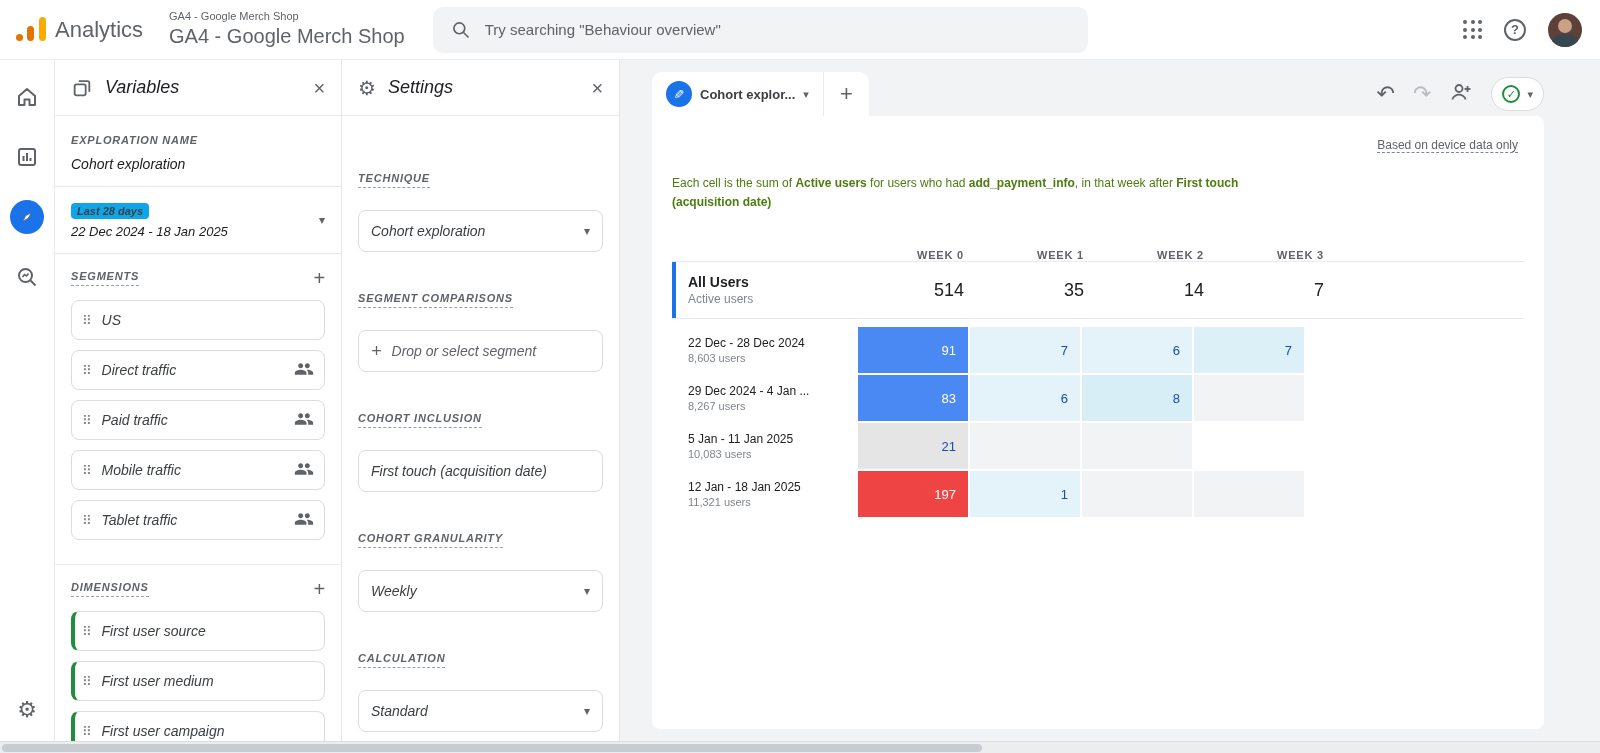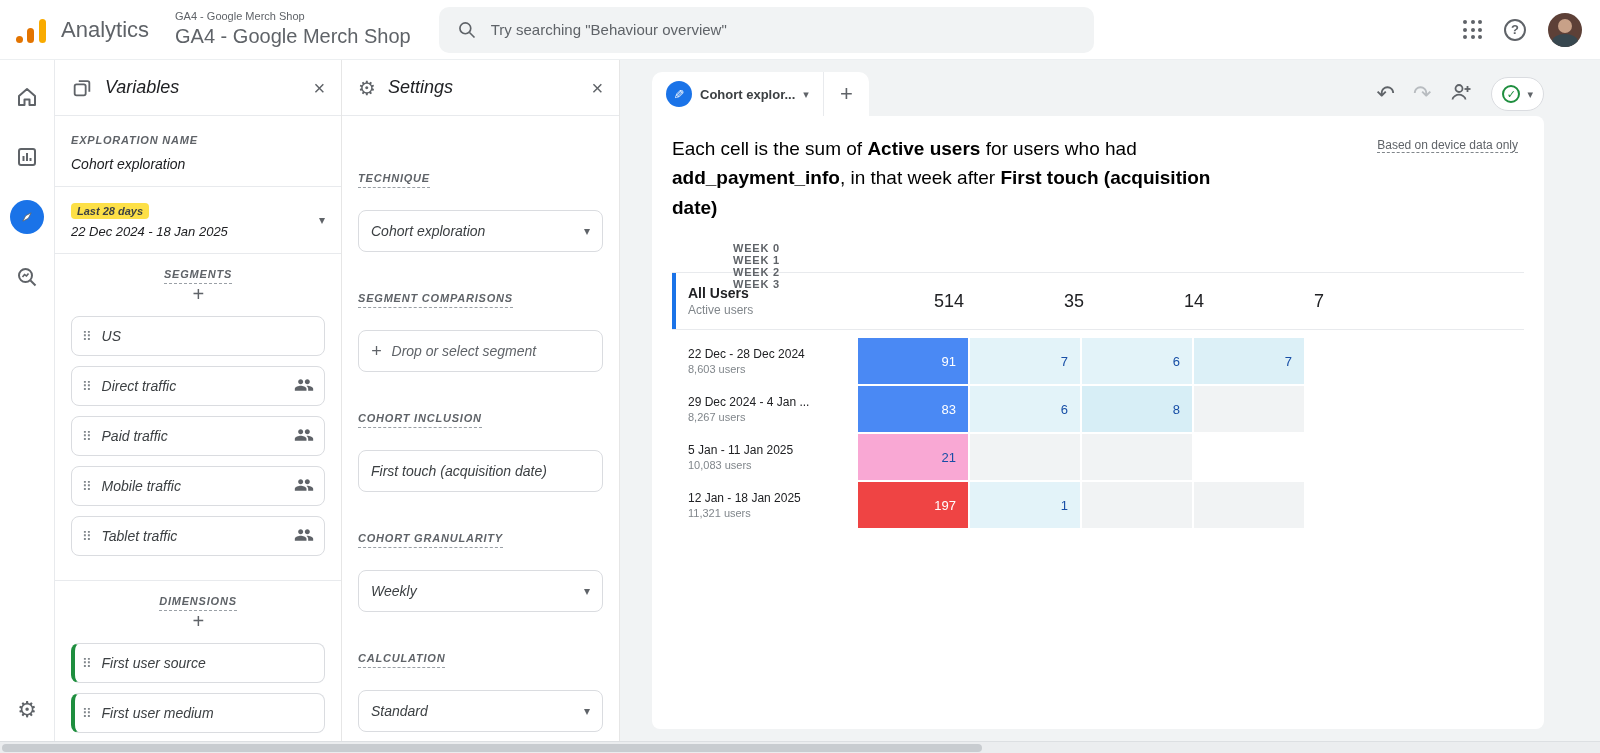--- a/index.html
+++ b/index.html
@@ -1,21 +1,21 @@
 <!DOCTYPE html>
 <html><head>
 <meta charset="utf-8">
 <style>
   * { margin:0; padding:0; box-sizing:border-box; }
   html,body { width:1600px; height:753px; overflow:hidden; background:#fff;
     font-family:"Liberation Sans","DejaVu Sans",sans-serif; color:#202124; }
 
   
   .topbar { height:60px; display:flex; align-items:center; background:#fff; border-bottom:1px solid #eceff1; }
-  .logo-area { display:flex; align-items:flex-end; gap:15px; margin-left:16px; }
+  .logo-area { display:flex; align-items:flex-start; gap:9px; margin-left:16px; }
   .ga-logo { position:relative; width:30px; height:24px; }
   .ga-logo .bar-tall { position:absolute; right:0; bottom:0; width:7px; height:24px; border-radius:3.5px; background:#f9ab00; }
   .ga-logo .bar-mid  { position:absolute; left:11px; bottom:0; width:7px; height:15px; border-radius:3.5px; background:#e37400; }
   .ga-logo .dot      { position:absolute; left:0; bottom:0; width:7px; height:7px; border-radius:50%; background:#e37400; }
   .app-name { font-size:22px; color:#5f6368; }
   .property { display:flex; flex-direction:column; margin-left:26px; line-height:1.25; cursor:pointer; }
   .prop-small { font-size:11px; color:#5f6368; }
   .prop-big { font-size:20px; color:#5f6368; }
   .searchbar { margin-left:28px; width:655px; height:46px; background:#f1f3f4; border-radius:10px;
     display:flex; align-items:center; padding:0 18px; gap:14px; }
@@ -51,24 +51,24 @@
   .panel-title { font-size:18px; color:#202124; }
   .panel-close { margin-left:auto; font-size:20px; color:#5f6368; cursor:pointer; line-height:1; }
   .sec-label { font-size:11px; letter-spacing:.8px; color:#5f6368; font-weight:bold; }
   .dashed { display:inline-block; border-bottom:1px dashed #9aa0a6; padding-bottom:3px; }
 
   
   .vsection { padding:14px 16px; border-bottom:1px solid #e8eaed; }
   .vsection.last { border-bottom:none; }
   .expl-name { font-size:14px; color:#202124; margin-top:8px; }
   .date-section { position:relative; cursor:pointer; }
-  .date-chip { display:inline-block; background:#fde047; border-radius:4px; padding:2px 6px; font-size:11px; font-weight:bold; color:#3c4043; }
+  .date-chip { display:inline-block; background:#0ea5e9; border-radius:4px; padding:2px 6px; font-size:11px; font-weight:bold; color:#3c4043; }
   .date-range { font-size:13px; color:#202124; margin-top:5px; }
   .date-caret { position:absolute; right:16px; top:50%; transform:translateY(-50%); color:#5f6368; font-size:12px; }
-  .list-head { display:flex; align-items:center; justify-content:space-between; margin-bottom:12px;flex-direction:column; }
+  .list-head { display:flex; align-items:center; justify-content:space-between; margin-bottom:12px; }
   .plus-btn { font-size:20px; color:#5f6368; cursor:pointer; line-height:1; }
   .chip { height:40px; border:1px solid #dadce0; border-radius:8px; display:flex; align-items:center;
     gap:10px; padding:0 10px; margin-bottom:10px; font-size:14px; color:#3c4043; background:#fff; cursor:grab; }
   .chip.dim { border-left:4px solid #1e8e3e; padding-left:7px; }
   .drag { font-size:13px; color:#80868b; }
   .chip .people { margin-left:auto; }
   .people svg { fill:#5f6368; }
 
   
   .settings-content { padding:16px; }
@@ -98,25 +98,25 @@
   .approve-pill { height:34px; border:1px solid #dadce0; border-radius:17px; background:#fff; display:flex;
     align-items:center; gap:7px; padding:0 10px; cursor:pointer; }
   .check-circle { width:18px; height:18px; border-radius:50%; border:2px solid #1e8e3e; color:#1e8e3e;
     font-size:11px; font-weight:bold; display:flex; align-items:center; justify-content:center; }
   .approve-pill .caret { color:#5f6368; font-size:11px; }
 
   .card { flex:1; margin:0 56px 24px 32px; background:#fff; border-radius:0 8px 8px 8px; position:relative;
     padding:18px 20px; overflow:hidden; }
   .notice { position:absolute; top:22px; right:26px; font-size:12px; color:#5f6368;
     border-bottom:1px dashed #80868b; cursor:pointer; }
-  .desc { max-width:578px; font-size:19px; line-height:1.55; color:#000000; }
+  .desc { max-width:578px; font-size:12px; line-height:1.55; color:#4d7c0f;margin-top:40px; }
   .desc b { font-weight:bold; }
 
   .cohort-table { margin-top:20px; }
-  .head-row { display:flex; height:30px; align-items:flex-start;flex-direction:column; }
+  .head-row { display:flex; height:30px; align-items:flex-end; }
   .head-spacer { width:184px; flex:0 0 auto; }
   .colhead { width:118px; margin-left:2px; text-align:right; padding-right:12px; font-size:11px;
     letter-spacing:.8px; color:#5f6368; font-weight:bold; flex:0 0 auto; }
   .summary-row { display:flex; align-items:center; border-top:1px solid #e8eaed; border-bottom:1px solid #e8eaed;
     height:58px; margin-bottom:8px; }
   .summary-label { width:184px; flex:0 0 auto; border-left:4px solid #1a73e8; padding-left:12px; align-self:stretch;
     display:flex; flex-direction:column; justify-content:center; }
   .sl-title { font-size:14px; font-weight:bold; color:#202124; }
   .sl-sub { font-size:12px; color:#80868b; margin-top:2px; }
   .summary-values { display:flex; }
@@ -403,21 +403,21 @@
               <div class="cell" style="background: rgb(74, 137, 244); color: rgb(255, 255, 255);">83</div>
               <div class="cell" style="background: rgb(227, 243, 249); color: rgb(23, 78, 166);">6</div>
               <div class="cell" style="background: rgb(215, 238, 246); color: rgb(23, 78, 166);">8</div>
               <div class="cell" style="background: rgb(241, 243, 244);"></div>
             </div>
             <div class="cohort-row">
               <div class="row-label">
                 <div class="rl-title">5 Jan - 11 Jan 2025</div>
                 <div class="rl-sub">10,083 users</div>
               </div>
-              <div class="cell" style="background: #f9a8d4; color: rgb(23, 78, 166);">21</div>
+              <div class="cell" style="background: #e5e5e5; color: rgb(23, 78, 166);">21</div>
               <div class="cell" style="background: rgb(241, 243, 244);"></div>
               <div class="cell" style="background: rgb(241, 243, 244);"></div>
             </div>
             <div class="cohort-row">
               <div class="row-label">
                 <div class="rl-title">12 Jan - 18 Jan 2025</div>
                 <div class="rl-sub">11,321 users</div>
               </div>
               <div class="cell" style="background: #ef4444; color: rgb(255, 255, 255);">197</div>
               <div class="cell" style="background: rgb(227, 243, 249); color: rgb(23, 78, 166);">1</div>

